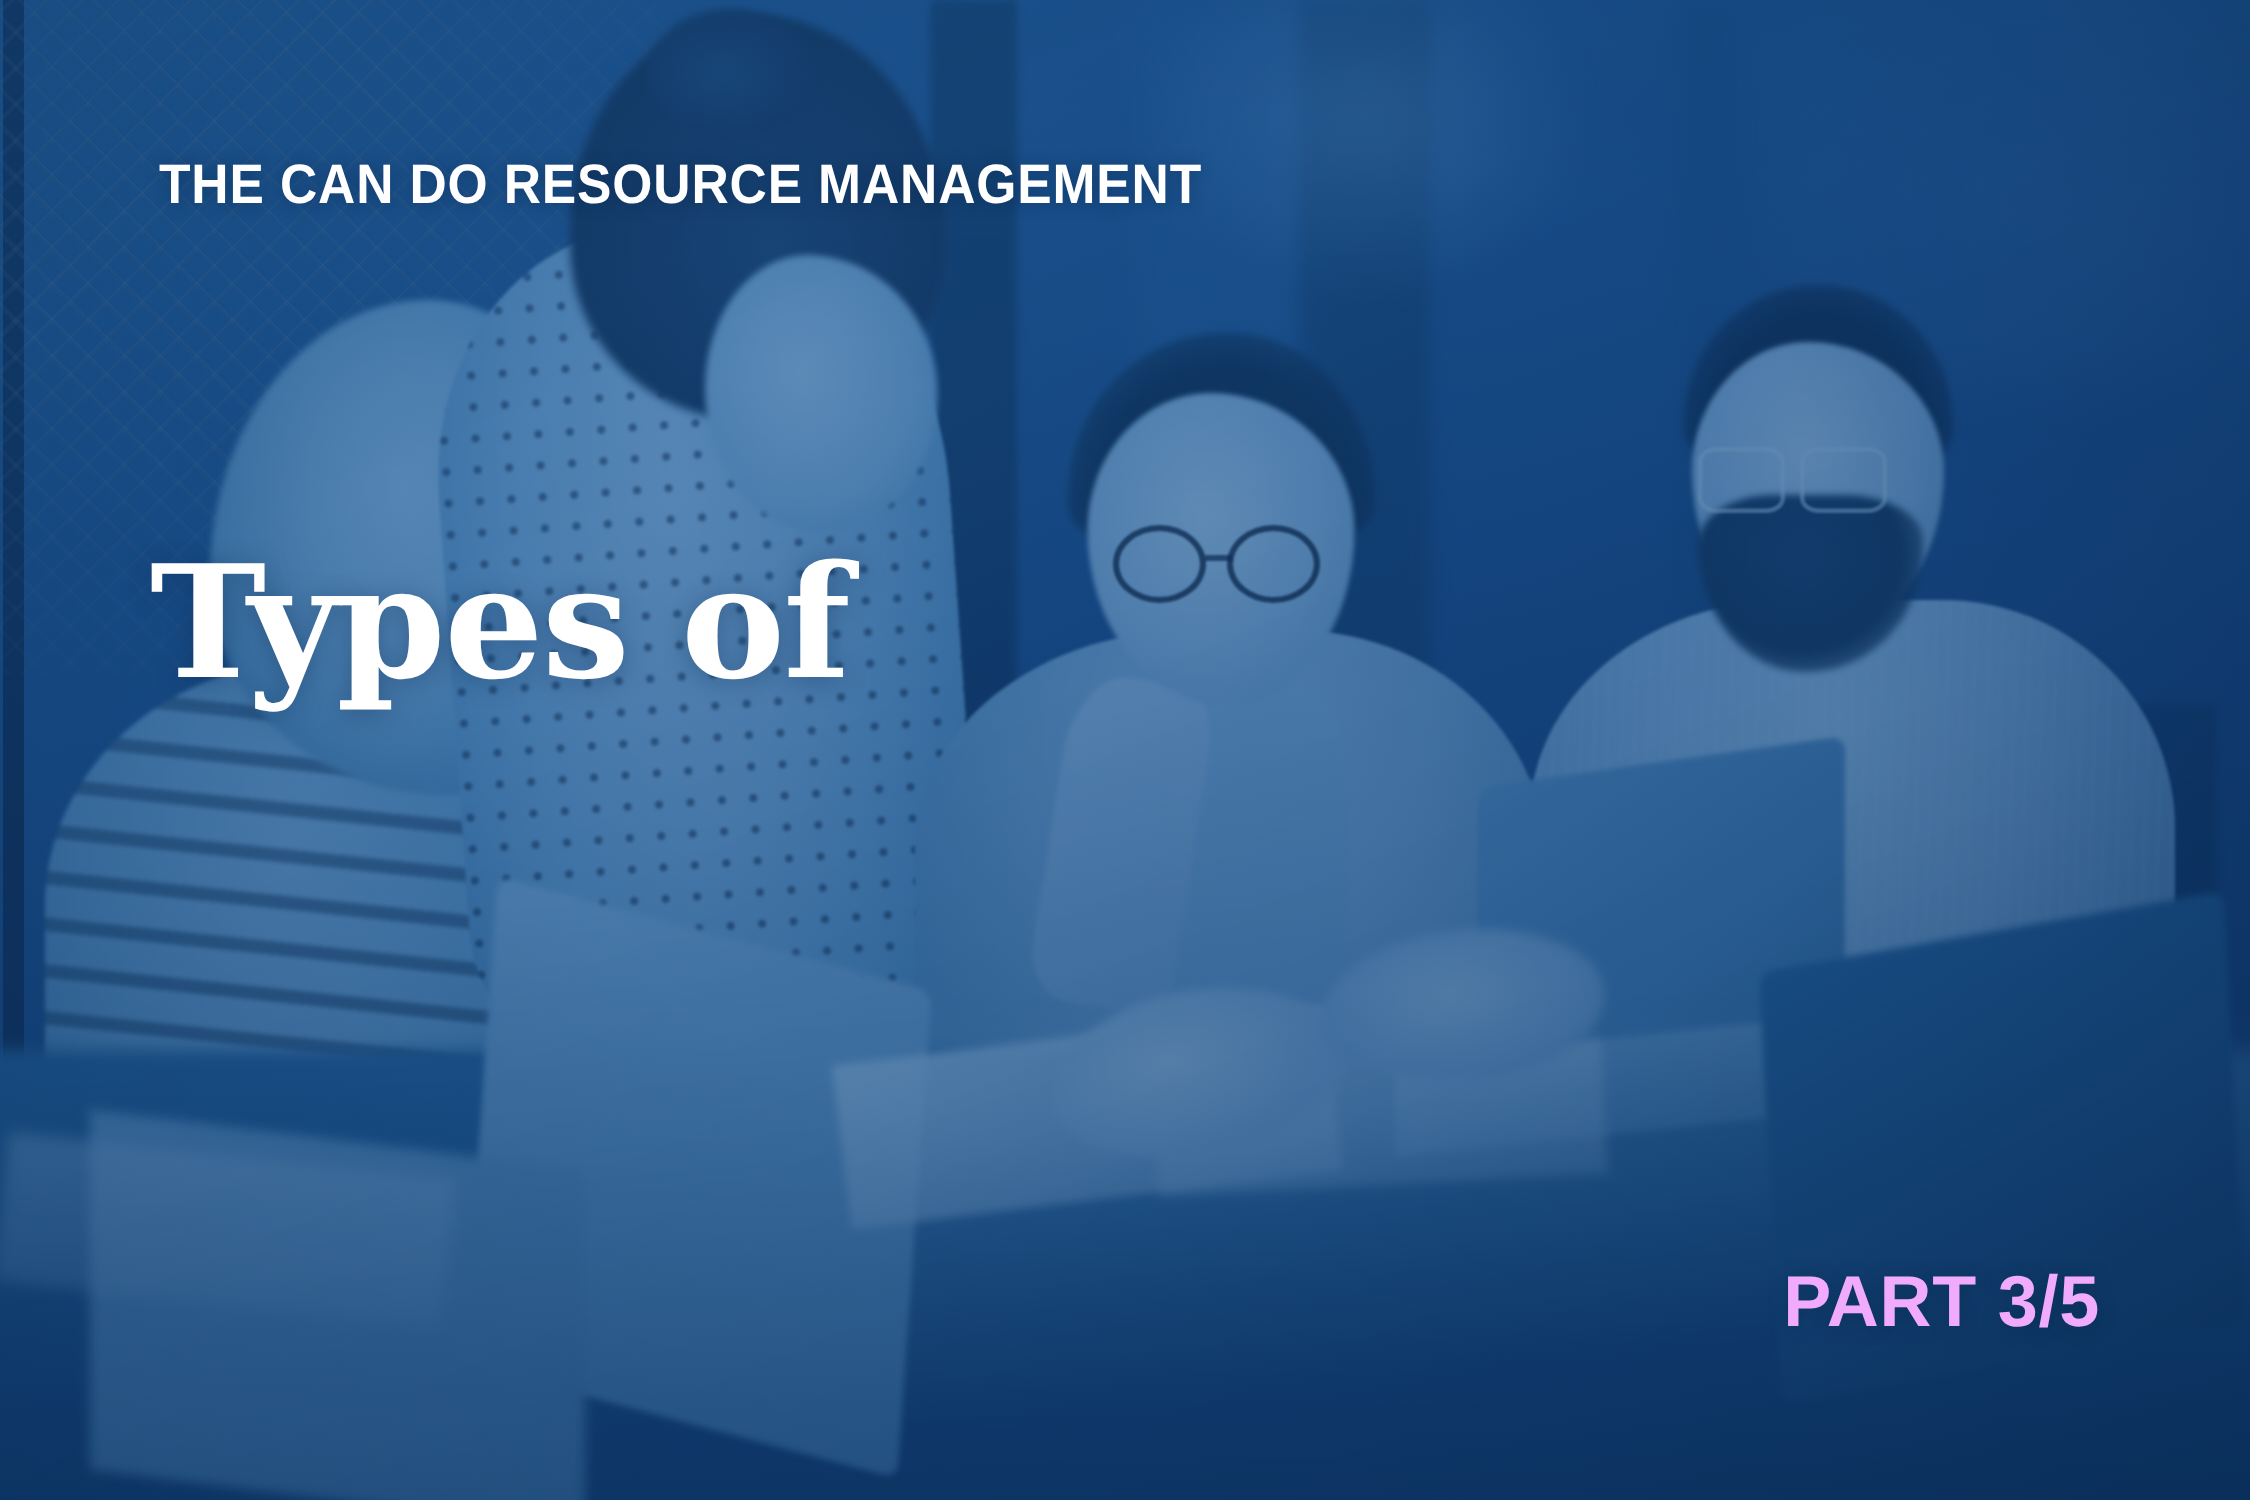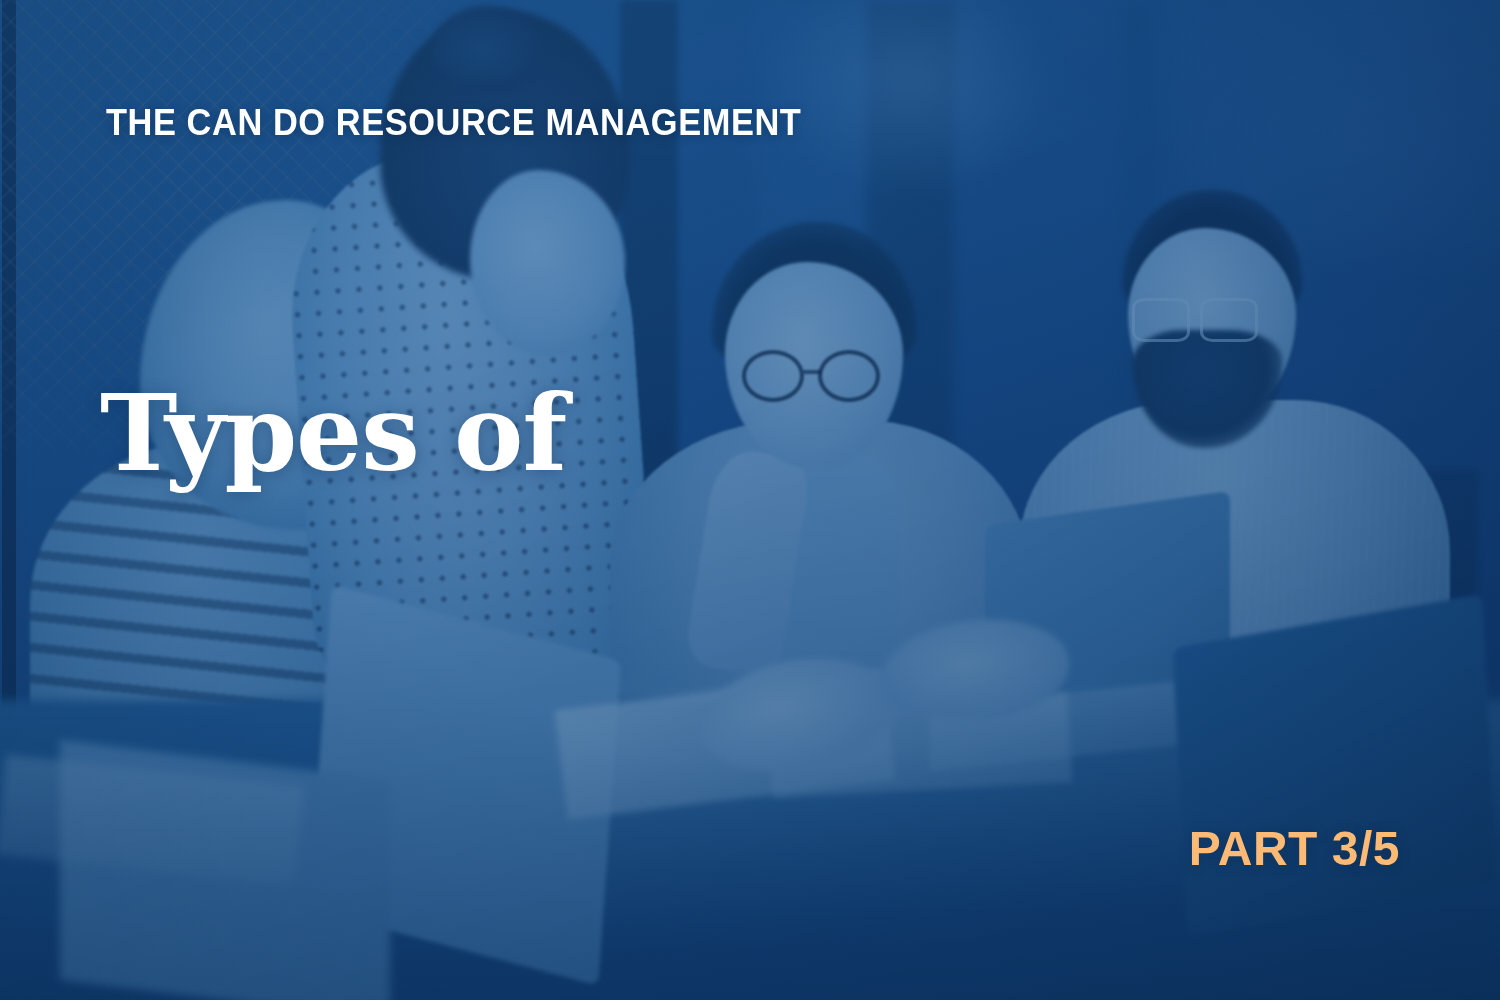--- a/index.html
+++ b/index.html
@@ -308,35 +308,35 @@
     font-size:37px;
     letter-spacing:.6px;
     line-height:1;
     transform:scaleX(.93);
     transform-origin:left top;
     text-shadow:0 1px 10px rgba(8,40,76,.45);
     white-space:nowrap;
   }
 
   .headline {
-    position:absolute; left:100px; top:380px;
+    position:absolute; left:100px; top:361px;
     color:#ffffff;
     font-family:"DejaVu Serif", "Liberation Serif", serif;
     font-weight:bold;
     font-size:104px;
     line-height:1.03;
     letter-spacing:-1px;
     text-shadow:0 2px 16px rgba(8,40,76,.35);
   }
   .headline .ln { display:block; white-space:nowrap; }
   .headline .ln2 { margin-top:-6px; }
 
   .part {
-    position:absolute; right:100px; top:825px;
-    color:#fdba74;
+    position:absolute; right:100px; top:845px;
+    color:#f0abfc;
     font-family:"Liberation Sans", sans-serif;
     font-weight:bold;
     font-size:48px;
     letter-spacing:.5px;
     line-height:1;
     text-shadow:0 1px 12px rgba(8,40,76,.45);
     white-space:nowrap;
   }
 </style>
 </head>

